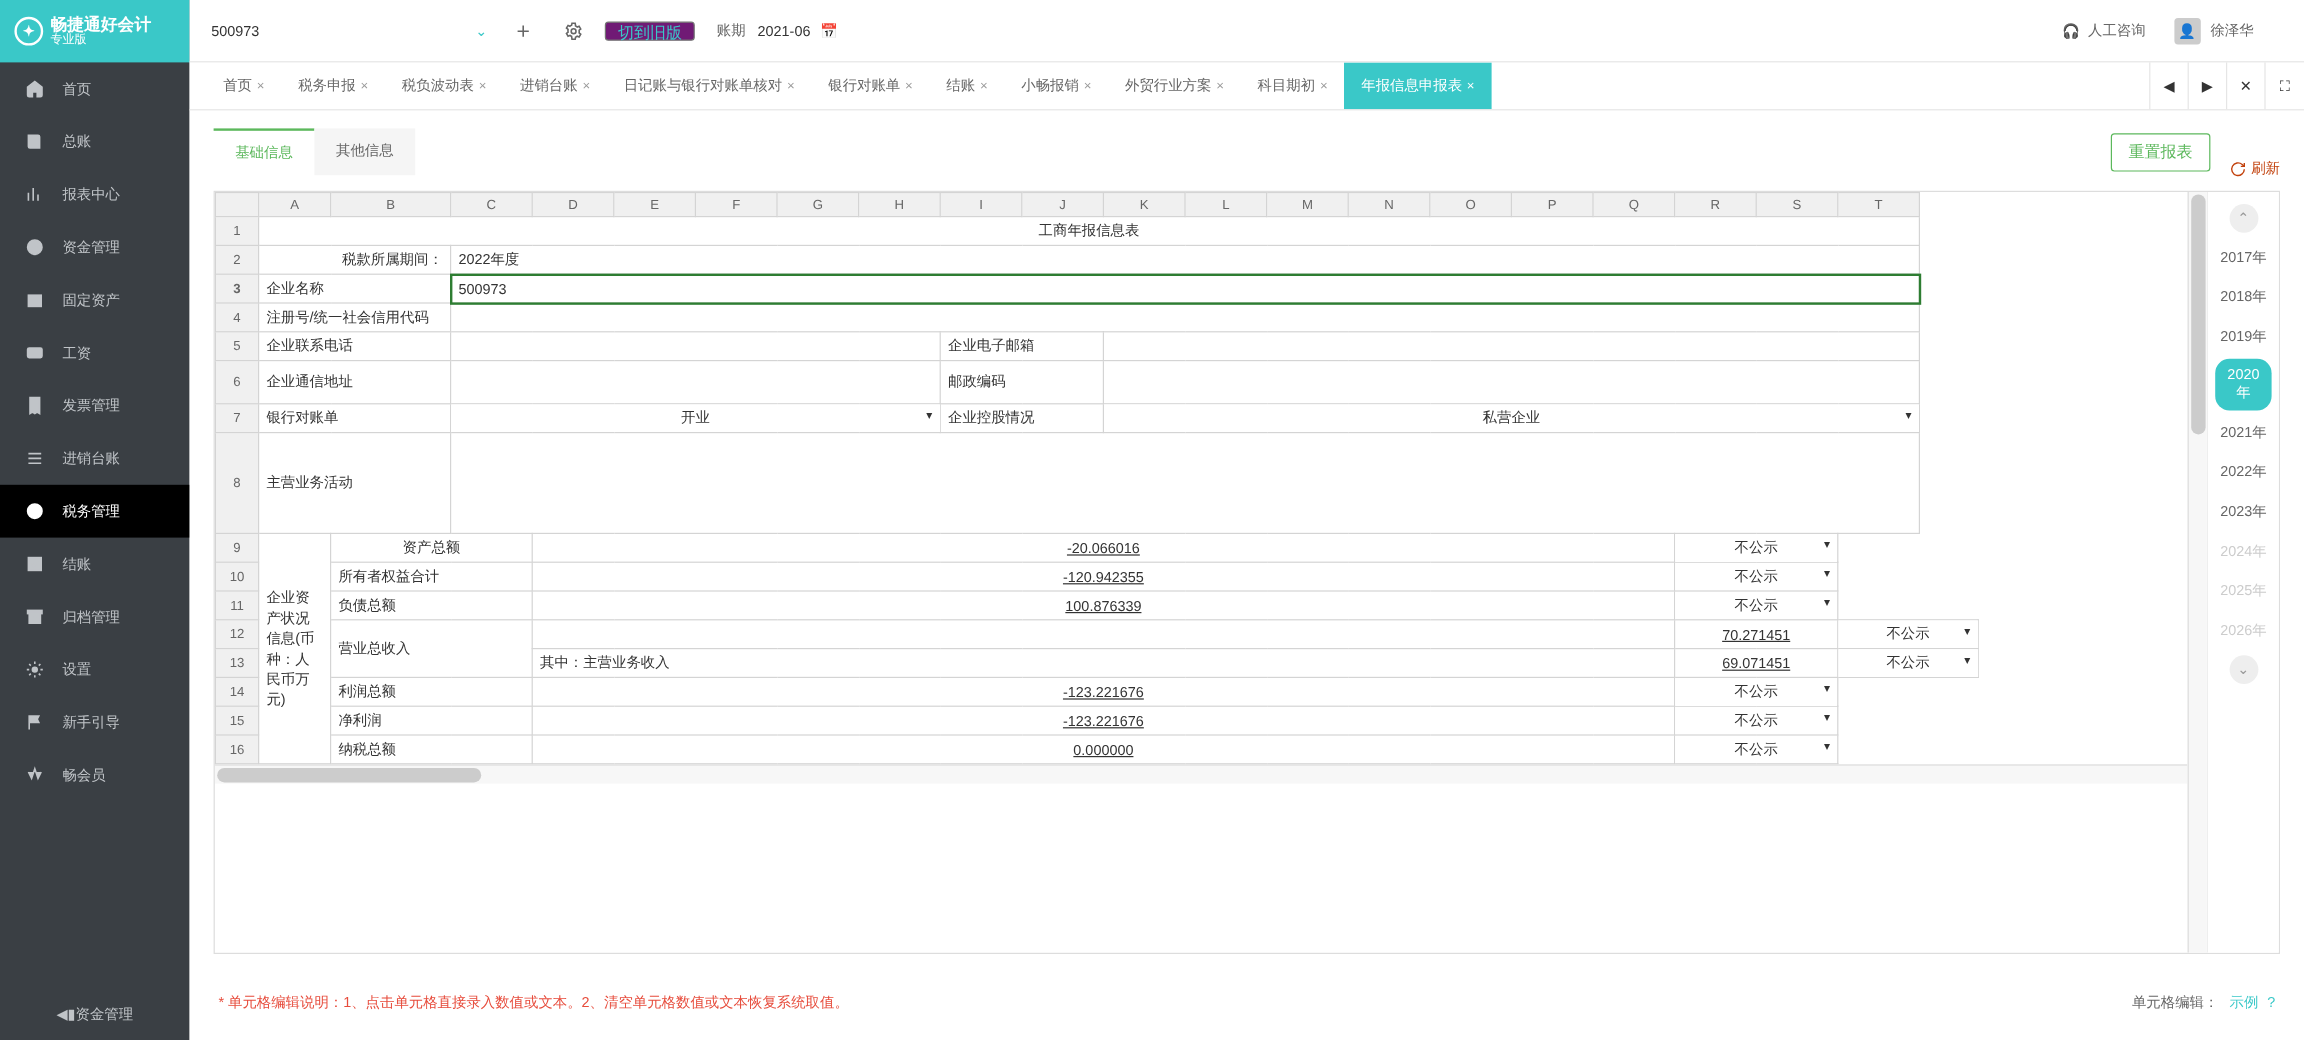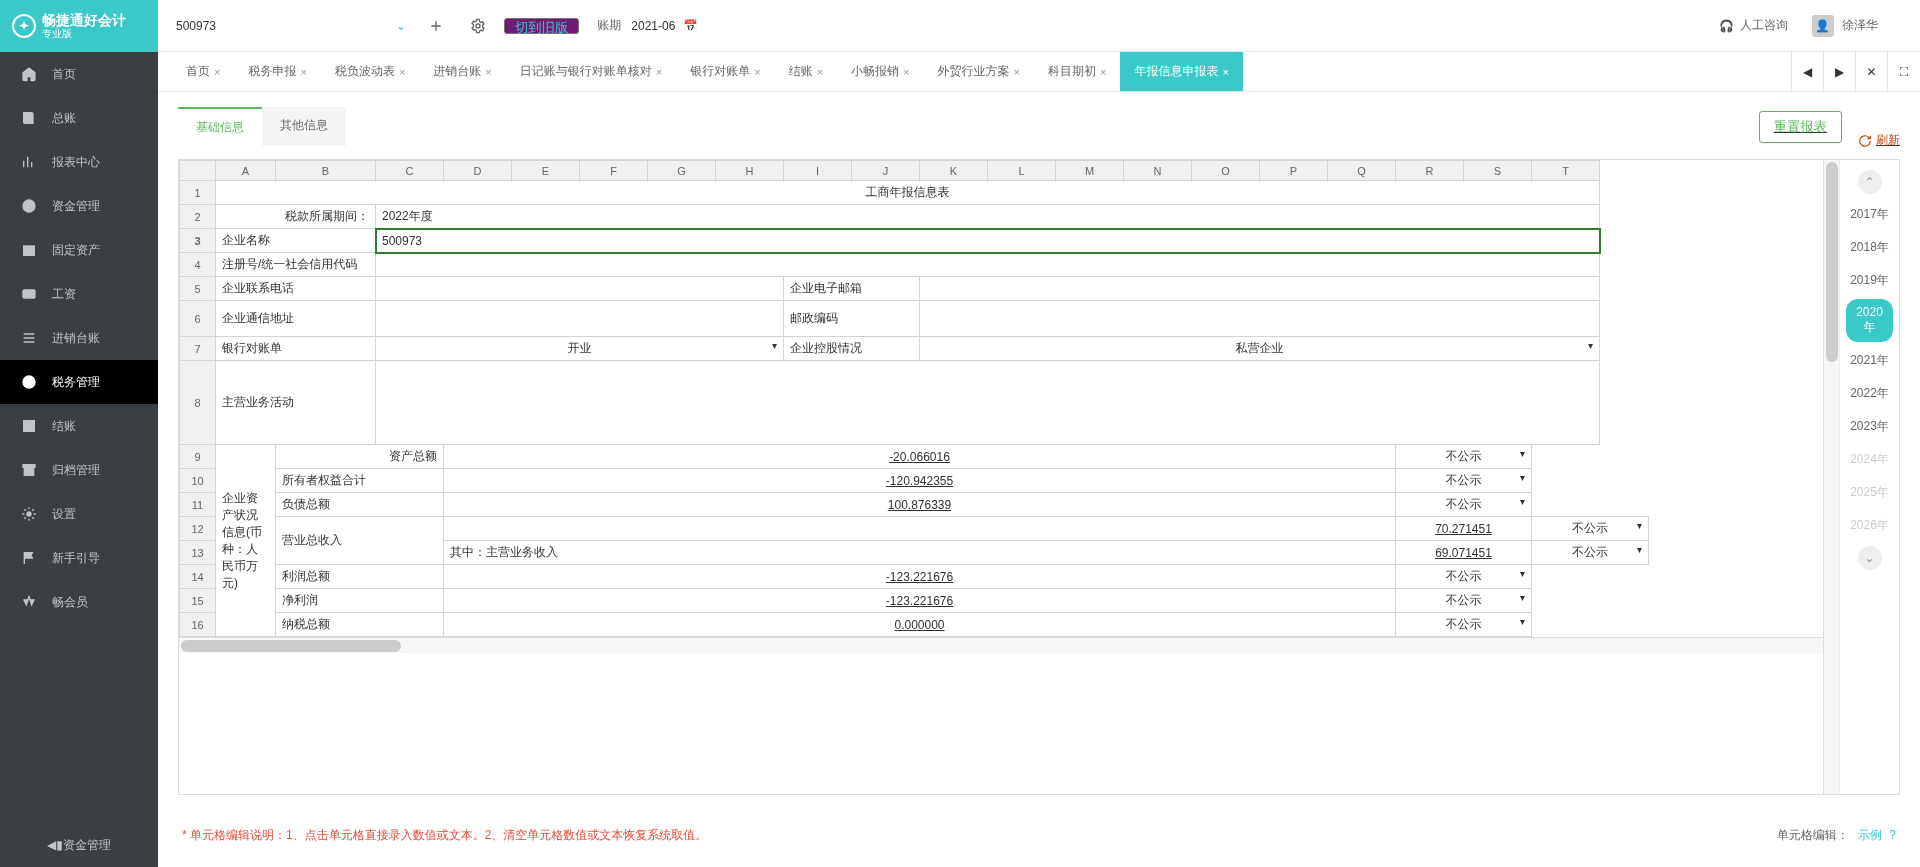--- a/index.html
+++ b/index.html
@@ -37,21 +37,21 @@
 .tab.active { background: #3ac8c8; color: #fff; }
 .tab.active .x { color: #fff; }
 .tab-ctrl { display: flex; align-items: center; border-left: 1px solid #e5e5e5; }
 .tab-ctrl div { width: 32px; display: flex; align-items: center; justify-content: center; cursor: pointer; color: #333; border-right: 1px solid #e5e5e5; height: 100%; }
 .tab-ctrl div:last-child { border-right: none; }
 .content { flex: 1; padding: 12px 20px; display: flex; flex-direction: column; position: relative; overflow: hidden; }
 .subtabs-row { display: flex; align-items: center; }
 .subtabs { display: flex; }
 .subtab { padding: 10px 18px; cursor: pointer; background: #f5f5f5; color: #666; }
 .subtab.active { background: #fff; color: #5cb85c; border-top: 2px solid #5cb85c; }
-.sub-right { margin-left: auto; display: flex; align-items: center; gap: 16px; text-decoration: underline; }
+.sub-right { margin-left: auto; display: flex; align-items: center; gap: 16px; }
 .reset-btn { border: 1px solid #5cb85c; color: #5cb85c; background: #fff; padding: 6px 14px; border-radius: 3px; cursor: pointer; }
 .refresh { display: flex; align-items: center; cursor: pointer; color: #c2410c; margin-top: 28px; }
 .refresh svg { width: 14px; height: 14px; margin-right: 4px; }
 .sheet-wrap { flex: 1; border: 1px solid #ddd; margin-top: 10px; display: flex; overflow: hidden; position: relative; }
 .sheet { flex: 1; overflow: auto; }
 .grid { border-collapse: collapse; table-layout: fixed; width: 1470px; }
 .grid th, .grid td { border: 1px solid #d4d4d4; height: 24px; text-align: center; font-weight: normal; background: #fff; }
 .grid thead th { background: #f0f0f0; color: #666; height: 20px; font-size: 11px; }
 .rownum { width: 36px; background: #f0f0f0 !important; color: #666; font-size: 11px; }
 .grid .corner { width: 36px; background: #f0f0f0; }
@@ -135,20 +135,28 @@
             <svg viewBox="0 0 24 24" fill="none" stroke="currentColor" stroke-width="2">
               <rect x="3" y="6" width="18" height="12" rx="2"></rect>
               <path d="M3 10h18"></path>
             </svg>
           </span>
           <span>工资</span>
         </div>
         <div class="nav-item">
           <span class="nav-icon">
             <svg viewBox="0 0 24 24" fill="none" stroke="currentColor" stroke-width="2">
+              <path d="M6 2h12v20l-3-2-3 2-3-2-3 2z"></path>
+            </svg>
+          </span>
+          <span>发票管理</span>
+        </div>
+        <div class="nav-item">
+          <span class="nav-icon">
+            <svg viewBox="0 0 24 24" fill="none" stroke="currentColor" stroke-width="2">
               <path d="M4 6h16M4 12h16M4 18h16"></path>
             </svg>
           </span>
           <span>进销台账</span>
         </div>
         <div class="nav-item active">
           <span class="nav-icon">
             <svg viewBox="0 0 24 24" fill="none" stroke="currentColor" stroke-width="2">
               <circle cx="12" cy="12" r="9"></circle>
               <path d="M8 12h8M12 8v8"></path>
@@ -384,21 +392,21 @@
                   <td colspan="10" class="sel">私营企业</td>
                 </tr>
                 <tr>
                   <td class="rownum">8</td>
                   <td colspan="2" class="lbl" style="height:84px">主营业务活动</td>
                   <td colspan="18" class="val"></td>
                 </tr>
                 <tr>
                   <td class="rownum">9</td>
                   <td rowspan="8" class="lbl" style="width:60px">企业资产状况信息(币种：人民币万元)</td>
-                  <td colspan="2" class="lbl" style="text-align:right;padding-left:6px">资产总额</td>
+                  <td colspan="2" class="lbl" style="text-align:center;padding-left:6px">资产总额</td>
                   <td colspan="14" class="numr">-20.066016</td>
                   <td colspan="2" class="sel">不公示</td>
                 </tr>
                 <tr>
                   <td class="rownum">10</td>
                   <td colspan="2" class="lbl" style="text-align:left;padding-left:6px">所有者权益合计</td>
                   <td colspan="14" class="numr">-120.942355</td>
                   <td colspan="2" class="sel">不公示</td>
                 </tr>
                 <tr>

